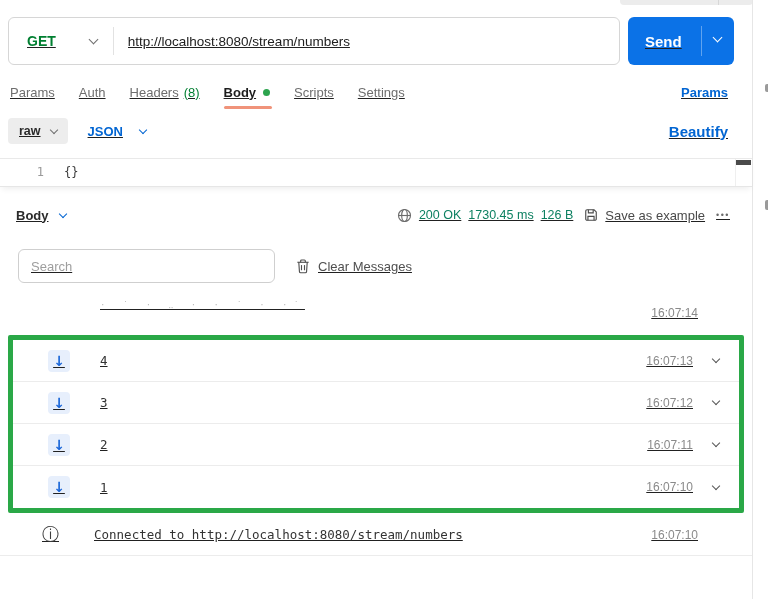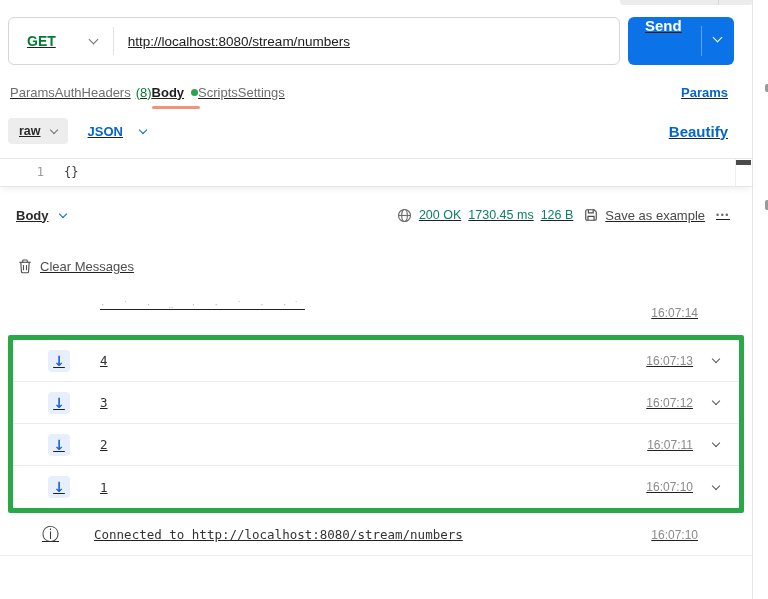--- a/index.html
+++ b/index.html
@@ -24,32 +24,32 @@
 
   .main{width:752px;text-decoration:underline;}
 
   
   .url-row{display:flex;gap:8px;margin:17px 18px 0 8px;height:48px;}
   .url-bar{flex:1;display:flex;align-items:center;border:1px solid #d6d6d6;border-radius:6px;background:#fff;}
   .method{display:flex;align-items:center;gap:34px;padding:0 16px 0 18px;cursor:pointer;}
   .method-label{color:var(--method-green);font-weight:bold;font-size:14px;}
   .url-vdiv{width:1px;align-self:stretch;margin:9px 0;background:#e2e2e2;}
   .url-input{flex:1;border:none;outline:none;font-family:"Liberation Sans",sans-serif;font-size:13.5px;color:#212121;padding:0 10px 0 14px;background:transparent;}
-  .send{position:relative;display:flex;width:106px;height:48px;border:none;border-radius:6px;background:var(--accent-blue);color:#fff;cursor:pointer;}
+  .send{position:relative;display:flex;align-items:center;width:106px;height:48px;border:none;border-radius:6px;background:var(--accent-blue);color:#fff;cursor:pointer;}
   .send-label{font-size:15px;font-weight:bold;padding-left:17px;}
   .send-vdiv{position:absolute;right:32px;top:9px;bottom:9px;width:1px;background:rgba(255,255,255,0.35);}
   .send .chev{position:absolute;right:13px;top:20px;border-color:#fff;}
 
   
   .chev{display:inline-block;width:7px;height:7px;border-right:1.7px solid #6f6f6f;border-bottom:1.7px solid #6f6f6f;transform:rotate(45deg);margin-top:-3px;}
   .chev.blue{border-color:var(--link-blue);}
   .chev.small{width:6px;height:6px;}
 
   
-  .tabs-row{display:flex;align-items:center;margin:16px 24px 13px 10px;height:22px;font-size:13px;color:#6e6e6e;}
+  .tabs-row{display:flex;align-items:center;gap:24px;margin:16px 24px 13px 10px;height:22px;font-size:13px;color:#6e6e6e;}
   .tab{position:relative;cursor:pointer;display:flex;align-items:center;gap:7px;}
   .tab .count{color:var(--method-green);margin-left:-2px;}
   .tab.active{color:#1d1d1d;font-weight:bold;}
   .tab .dot{width:7px;height:7px;border-radius:50%;background:var(--dot-green);}
   .tab.active::after{content:"";position:absolute;left:0;right:-2px;bottom:-9px;height:3px;border-radius:2px;background:var(--underline-orange);}
   .cookies{margin-left:auto;color:var(--link-blue);font-weight:bold;font-size:13px;cursor:pointer;}
 
   
   .mode-row{display:flex;align-items:center;gap:20px;margin:14px 24px 0 8px;height:28px;}
   .raw-pill{display:flex;align-items:center;gap:10px;background:#ededed;border-radius:4px;padding:6px 11px;font-size:12.5px;color:#2b2b2b;font-weight:bold;cursor:pointer;}
@@ -195,20 +195,21 @@
               <path d="M5 2v3.5h5.5V2"></path>
               <path d="M4.5 14v-4.5h7V14"></path>
             </svg>
           <span>Save as example</span>
         </div>
         <span class="more-dots">•••</span>
       </div>
     </div>
 
     <div class="search-row">
+      <input class="search-input" placeholder="Search" style="">
       <div class="clear-grp">
         <svg class="icon-svg" width="14" height="15" viewBox="0 0 14 16" fill="none" stroke="#4f4f4f" stroke-width="1.2">
             <path d="M1 3.5h12"></path>
             <path d="M4.5 3.5V2a1 1 0 0 1 1-1h3a1 1 0 0 1 1 1v1.5"></path>
             <path d="M2.5 3.5l.7 10a1.3 1.3 0 0 0 1.3 1.2h5a1.3 1.3 0 0 0 1.3-1.2l.7-10"></path>
             <line x1="5.4" y1="6.5" x2="5.4" y2="12"></line>
             <line x1="8.6" y1="6.5" x2="8.6" y2="12"></line>
           </svg>
         <span>Clear Messages</span>
       </div>

